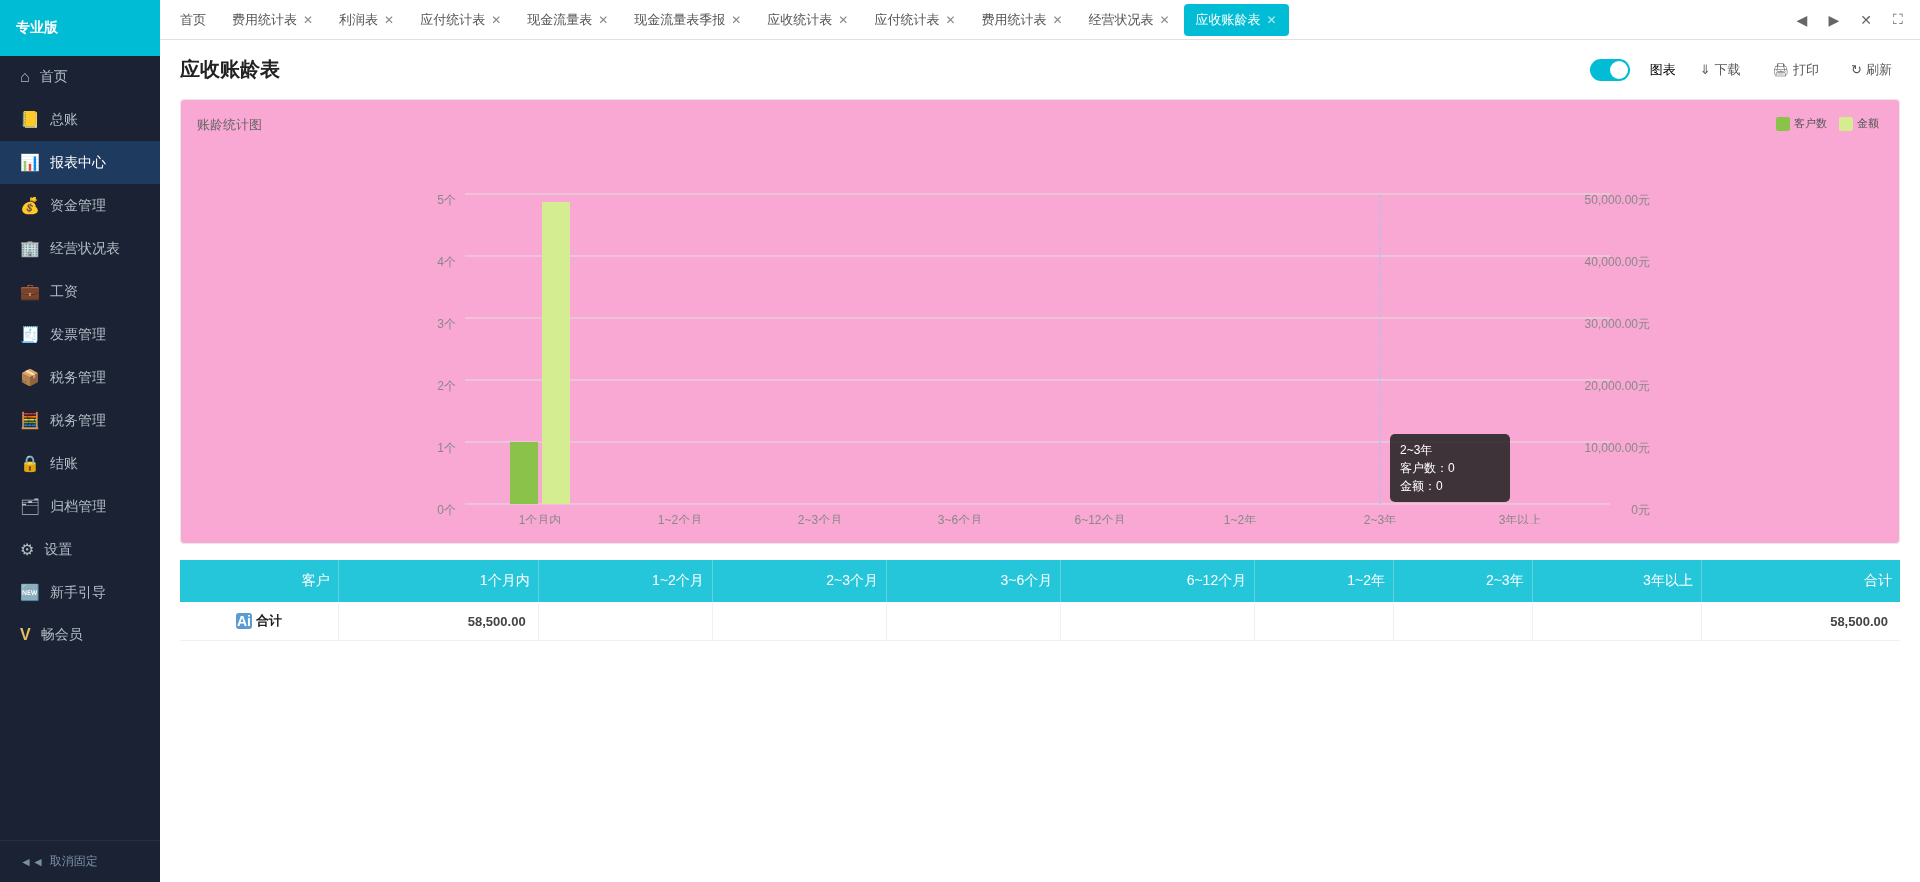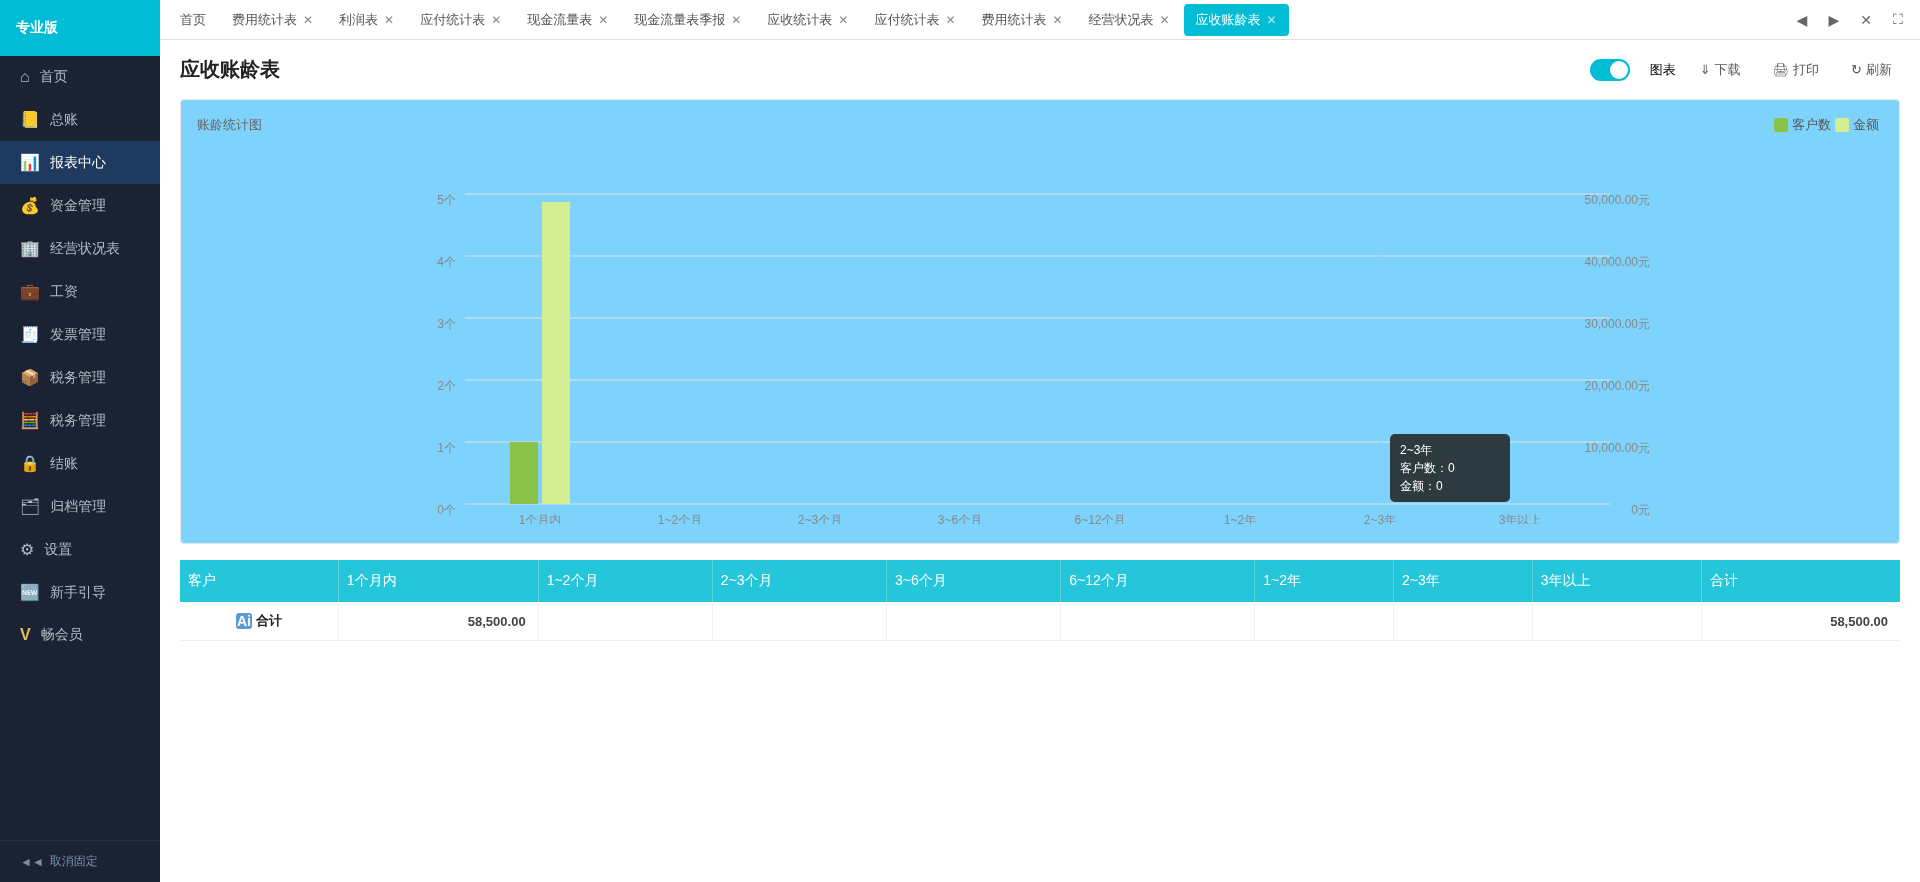--- a/index.html
+++ b/index.html
@@ -164,35 +164,35 @@
       border-radius: 4px;
     }
 
     
     .chart-container {
       border: 1px solid #e8e8e8;
       border-radius: 4px;
       padding: 16px;
       margin-bottom: 16px;
       position: relative;
-      background: #7dd3fc;
+      background: #f9a8d4;
     }
     .chart-title {
       font-size: 13px;
       color: #666;
       margin-bottom: 10px;
     }
     .chart-legend {
       position: absolute;
       top: 16px;
       right: 20px;
       display: flex;
       align-items: center;
-      gap: 4px;
-      font-size: 13px;
+      gap: 12px;
+      font-size: 11px;
       color: #555;
     }
     .legend-item {
       display: flex;
       align-items: center;
       gap: 4px;
     }
     .legend-color {
       width: 14px;
       height: 14px;
@@ -209,21 +209,21 @@
     .data-table {
       width: 100%;
       border-collapse: collapse;
     }
     .data-table thead tr {
       background: #26c6da;
       color: #fff;
     }
     .data-table thead th {
       padding: 12px 8px;
-      text-align: left;
+      text-align: right;
       font-weight: 500;
       font-size: 14px;
       border-right: 1px solid #5dd3e0;
     }
     .data-table thead th:last-child { border-right: none; }
     .data-table tbody tr {
       border-bottom: 1px solid #f0f0f0;
     }
     .data-table tbody td {
       padding: 10px 8px;

